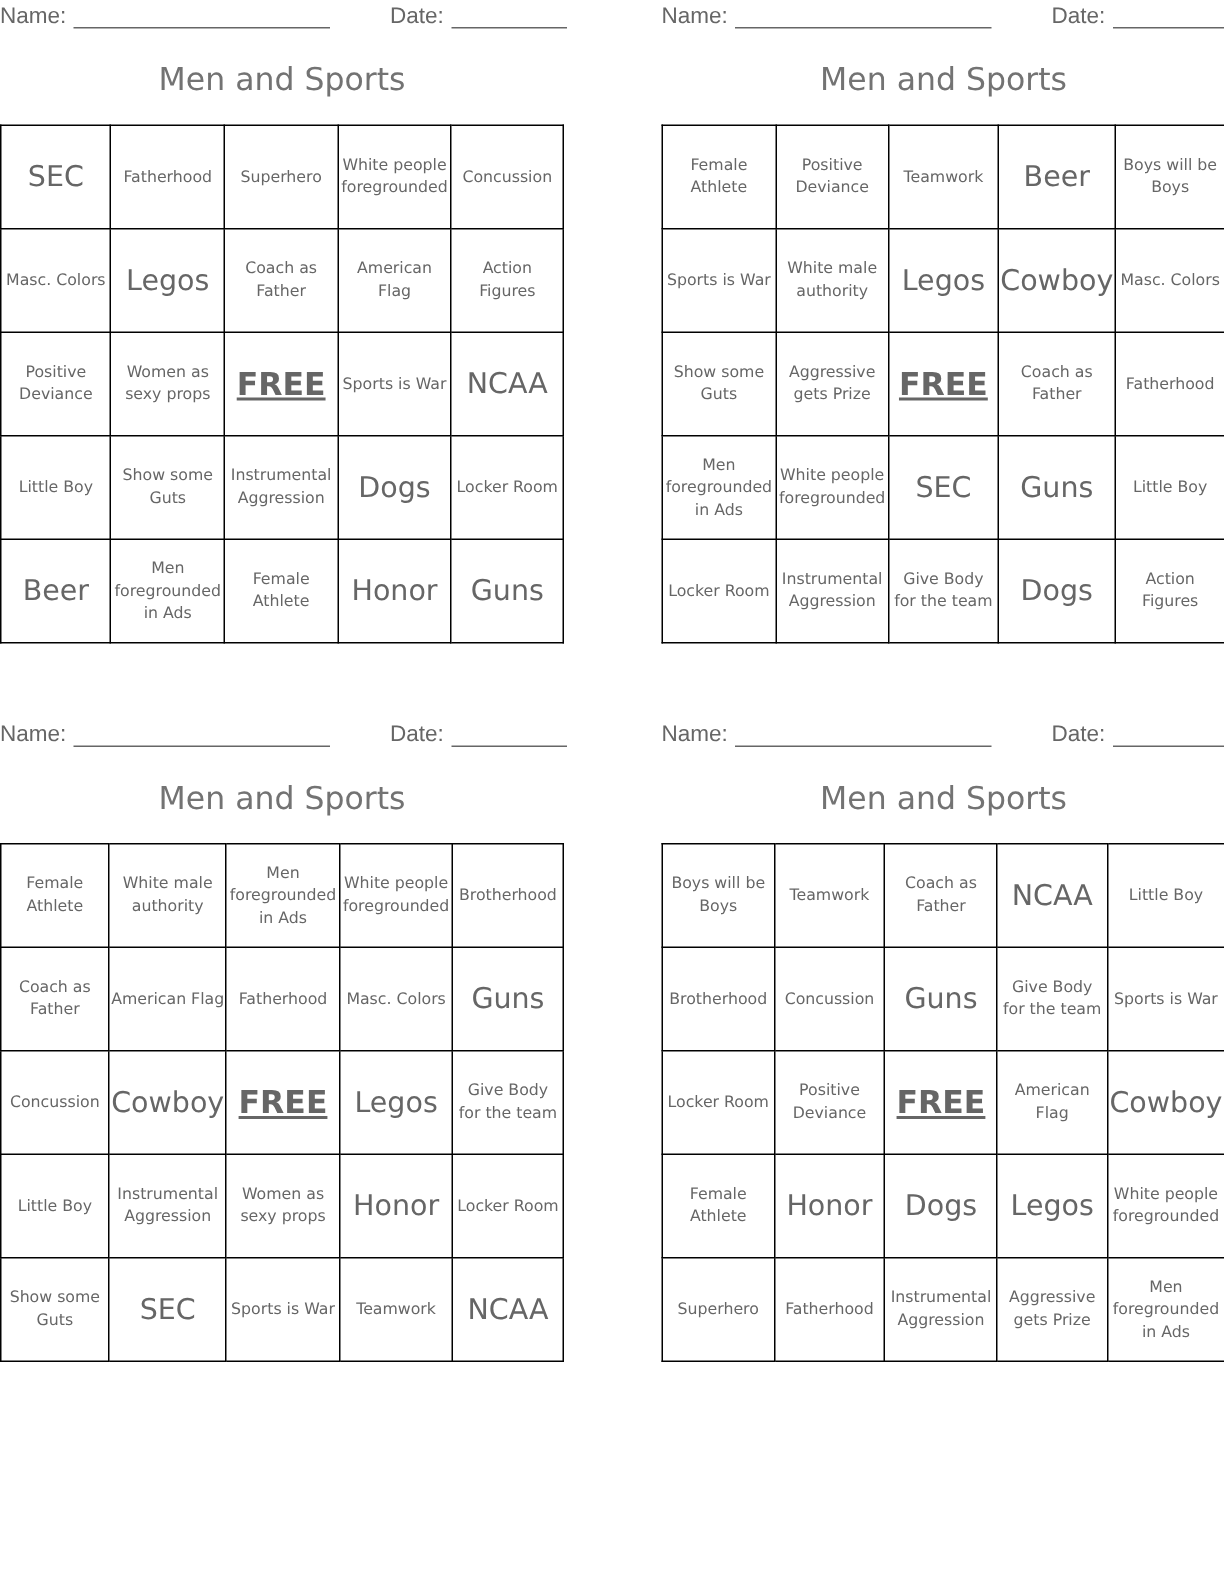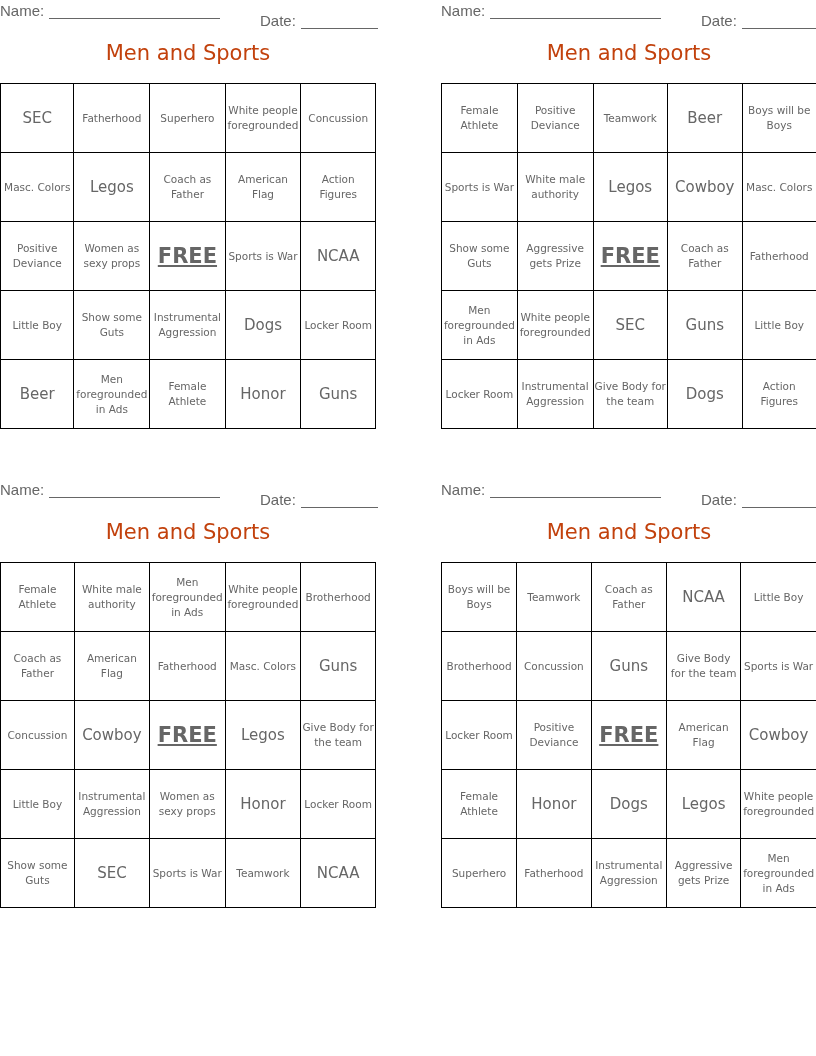--- a/index.html
+++ b/index.html
@@ -29,41 +29,41 @@
     }
     .name-label {
       position: absolute;
       left: 0;
       top: 2px;
       white-space: nowrap;
     }
     .date-label {
       position: absolute;
       left: 260px;
-      top: 12px;
+      top: 2px;
       white-space: nowrap;
     }
     .blank-line {
       display: inline-block;
       border-bottom: 1px solid #666666;
       height: 15px;
       vertical-align: bottom;
       margin-left: 5px;
     }
     .name-line { width: 171px; }
     .date-line { width: 77px; }
     .card-title {
       position: absolute;
       top: 41px;
       left: 0;
       width: 376px;
       text-align: center;
       font-family: "DejaVu Sans", sans-serif;
       font-size: 21px;
-      color: #c2410c;
+      color: #737373;
     }
     .grid {
       position: absolute;
       top: 83px;
       left: 0;
       border-collapse: collapse;
       table-layout: fixed;
     }
     .grid td {
       width: 73px;
@@ -72,21 +72,21 @@
       text-align: center;
       vertical-align: middle;
       font-family: "DejaVu Sans", sans-serif;
       color: #666666;
       font-size: 10.5px;
       line-height: 15px;
       padding: 0 1px;
       overflow: hidden;
     }
     .grid td.big {
-      font-size: 15px;
+      font-size: 19px;
       line-height: 18px;
     }
     .grid td.free {
       font-size: 21px;
       font-weight: bold;
       text-decoration: underline;
     }
   </style>
 </head>
 <body>

